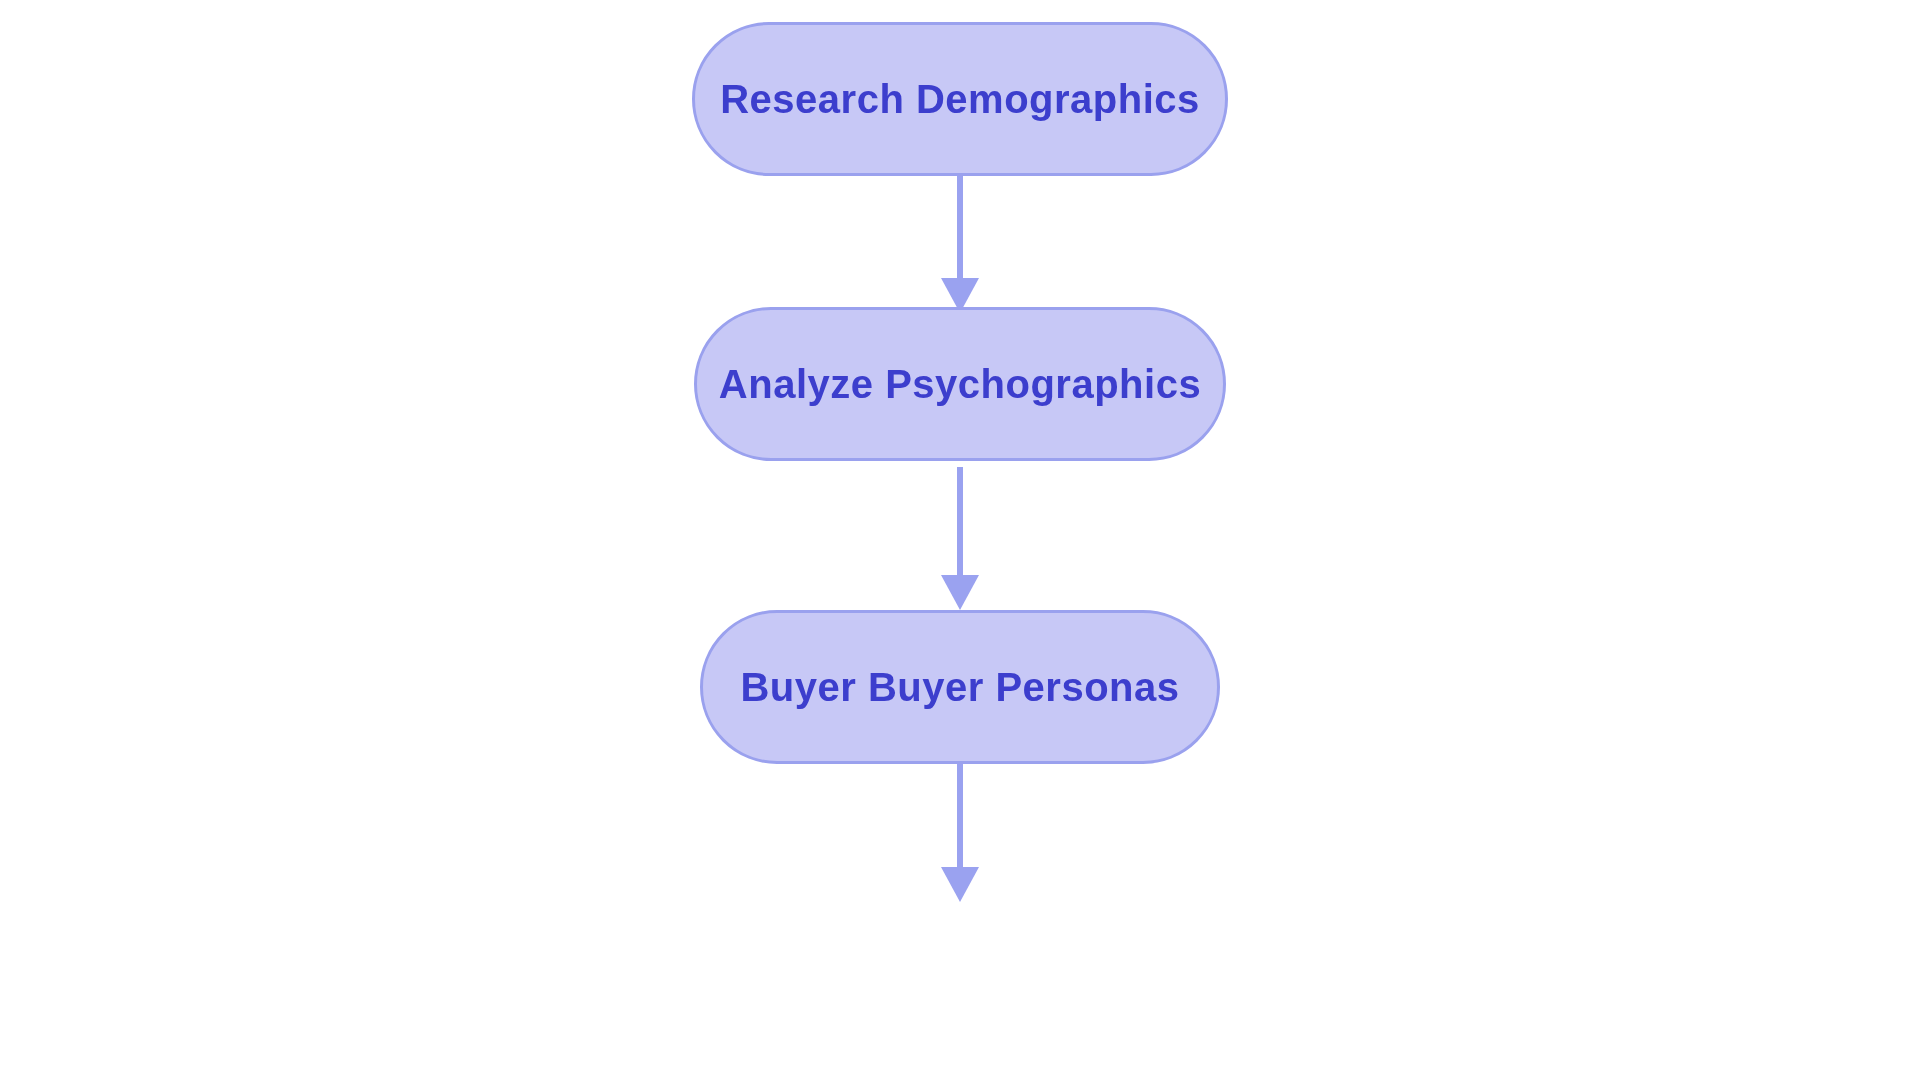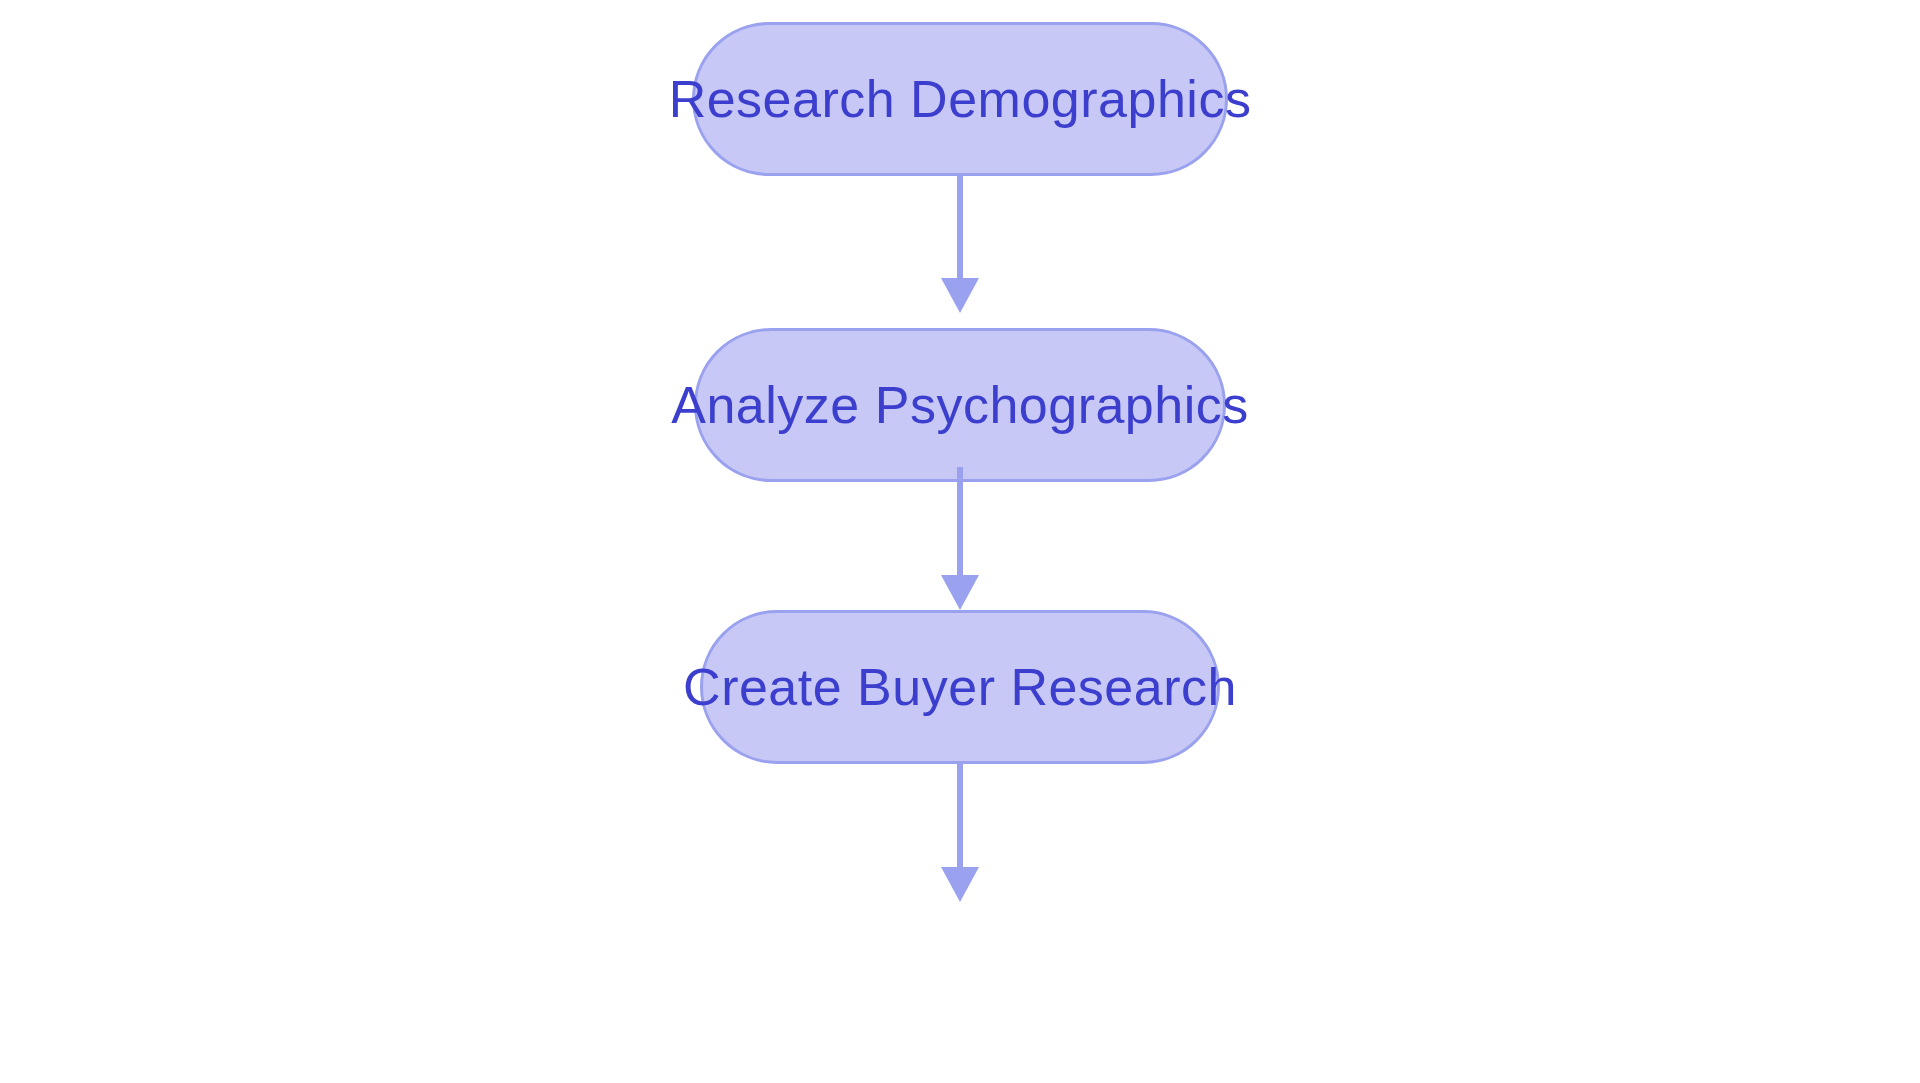--- a/index.html
+++ b/index.html
@@ -23,27 +23,28 @@
     box-sizing: border-box;
     background: var(--node-fill, #c7c8f6);
     border: 3px solid var(--node-border, #9aa1ee);
     border-radius: 77px;
     display: flex;
     align-items: center;
     justify-content: center;
   }
   .flow-node .node-label {
     color: var(--node-text, #3c3ecd);
-    font-size: 52px;
+    font-size: 40px;
     letter-spacing: 0.5px;
     white-space: nowrap;
     text-align: right;
+    font-weight: bold;
   }
   .node-1 { top: 22px;  width: 536px; }
-  .node-2 { top: 328px; width: 532px; }
+  .node-2 { top: 307px; width: 532px; }
   .node-3 { top: 610px; width: 520px; }
   .node-4 { top: 902px; width: 316px; height: 153px; }
 
   .edge {
     position: absolute;
     left: 50%;
     transform: translateX(-50%);
     width: 40px;
   }
   .edge-line {
@@ -91,21 +92,21 @@
   <div class="flow-node node-2">
     <span class="node-label">Analyze Psychographics</span>
   </div>
 
   <div class="edge edge-2">
     <div class="edge-line"></div>
     <div class="edge-arrowhead"></div>
   </div>
 
   <div class="flow-node node-3">
-    <span class="node-label">Create Buyer Research</span>
+    <span class="node-label">Buyer Buyer Personas</span>
   </div>
 
   <div class="edge edge-3">
     <div class="edge-line"></div>
     <div class="edge-arrowhead"></div>
   </div>
 
 
 </div>
 

